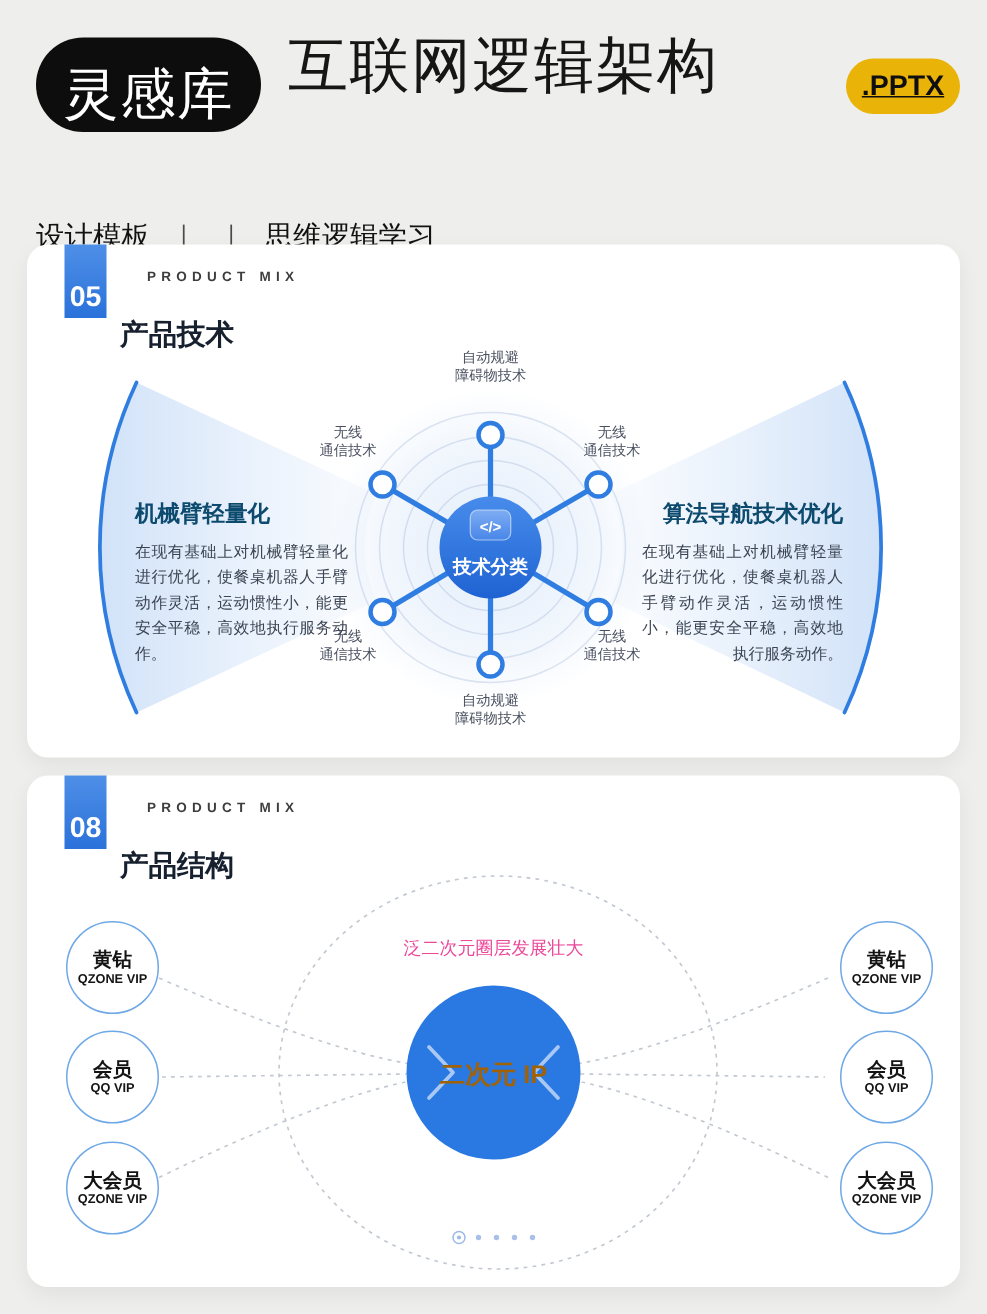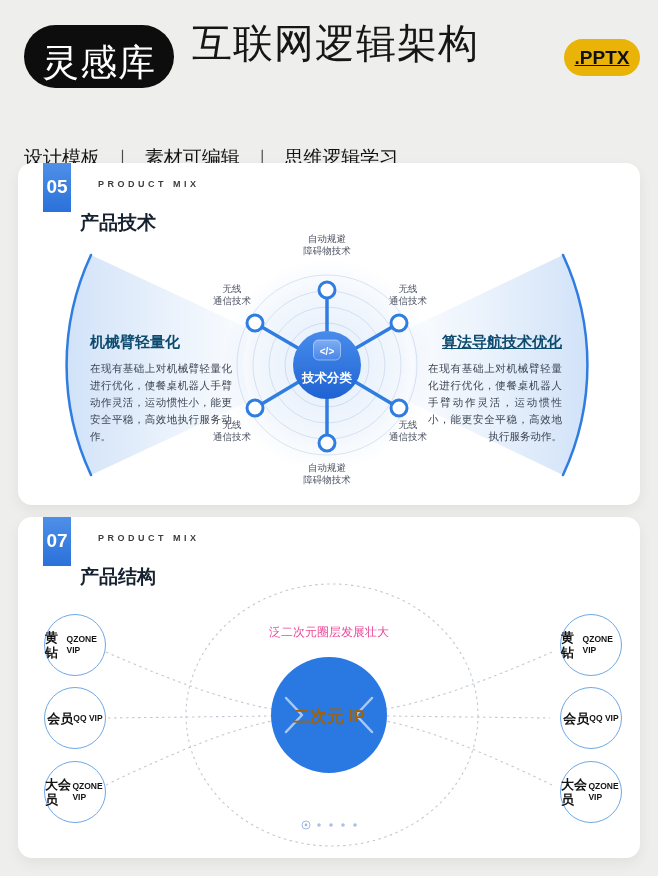--- a/index.html
+++ b/index.html
@@ -39,21 +39,21 @@
     position:absolute;left:18px;width:622px;background:#ffffff;
     border-radius:14px;box-shadow:0 5px 14px rgba(0,0,0,0.06);
   }
   .card1{top:163px;height:342px;}
   .card2{top:517px;height:341px;}
   .num-badge{
     position:absolute;left:25px;top:0;width:28px;height:49px;
     background:linear-gradient(180deg,#4e8fe7,#2a71da);
     color:#fff;font-size:19px;font-weight:700;
     display:flex;align-items:flex-end;justify-content:center;
-    padding-bottom:14px;box-sizing:border-box;
+    padding-bottom:2px;box-sizing:border-box;
   }
   .eyebrow{
     position:absolute;left:80px;top:16px;
     font-size:9px;font-weight:600;letter-spacing:3.5px;color:#3d3d3d;
   }
   .slide-title{
     position:absolute;left:62px;top:27px;
     font-size:19px;font-weight:800;color:#16202e;margin-top:20px;
   }
 
@@ -61,61 +61,60 @@
 
   
   .node-label{
     position:absolute;width:120px;text-align:center;
     font-size:9.5px;line-height:12px;color:#4a5160;white-space:pre-line;
   }
   .panel{position:absolute;top:170px;}
   .panel-left{left:72px;width:142px;}
   .panel-right{left:410px;width:134px;}
   .panel-title{font-size:15px;font-weight:800;color:#0c4a6e;margin:0 0 8px 0;}
-  .panel-right .panel-title{text-align:right;text-decoration:underline;}
+  .panel-right .panel-title{text-align:right;}
   .panel-body{
     font-size:10.5px;line-height:17px;color:#3c4553;
     text-align:justify;text-align-last:left;margin:0;
   }
   .panel-right .panel-body{text-align-last:right;}
 
   
   .center-heading{
     position:absolute;left:191px;top:107px;width:240px;text-align:center;
     font-size:12px;font-weight:400;color:#ec4899;
   }
   .center-ip-label{
     position:absolute;left:241px;top:188px;width:140px;text-align:center;
     font-size:17px;font-weight:800;color:#a16207;
   }
   .vip-circle{
     position:absolute;width:62px;height:62px;border-radius:50%;
     border:1.5px solid #6fa8e6;background:#ffffff;box-sizing:border-box;
-    display:flex;flex-direction:row;align-items:center;justify-content:center;
+    display:flex;flex-direction:column;align-items:center;justify-content:center;
   }
   .vip-name{font-size:13px;font-weight:800;color:#141414;line-height:15px;}
   .vip-sub{font-size:8.5px;font-weight:800;color:#141414;line-height:11px;}
   .col-l{left:26px;}
   .col-r{left:542px;}
 </style>
 </head>
 <body>
 
 <div class="page">
 
   <div>
     <div class="brand-pill">
       <span>灵感库</span>
     </div>
     <div class="header-title">互联网逻辑架构</div>
     <div class="pptx-pill">.PPTX</div>
     <div class="features">
       <span>设计模板</span>
       <span class="feature-divider">｜</span>
-      <span>素材可编辑</span>
       <span class="feature-divider">｜</span>
       <span>思维逻辑学习</span>
     </div>
   </div>
 
   <div class="card card1">
     <div class="num-badge">05</div>
     <div class="eyebrow">PRODUCT MIX</div>
     <div class="slide-title">产品技术</div>
 
@@ -199,21 +198,21 @@
       <p class="panel-title">机械臂轻量化</p>
       <p class="panel-body">在现有基础上对机械臂轻量化进行优化，使餐桌机器人手臂动作灵活，运动惯性小，能更安全平稳，高效地执行服务动作。</p>
     </div>
     <div class="panel panel-right">
       <p class="panel-title">算法导航技术优化</p>
       <p class="panel-body">在现有基础上对机械臂轻量化进行优化，使餐桌机器人手臂动作灵活，运动惯性小，能更安全平稳，高效地执行服务动作。</p>
     </div>
   </div>
 
   <div class="card card2">
-    <div class="num-badge">07</div>
+    <div class="num-badge">08</div>
     <div class="eyebrow">PRODUCT MIX</div>
     <div class="slide-title">产品结构</div>
 
     <svg class="diagram-svg" width="622" height="341" viewBox="0 0 622 341">
       <g fill="none" stroke="#c2c8d1" stroke-width="1.1" stroke-dasharray="2.5 3.5">
         <ellipse cx="314" cy="198" rx="146" ry="131"></ellipse>
         <line x1="90" y1="201" x2="253" y2="199"></line>
         <line x1="369" y1="199" x2="532" y2="201"></line>
         <path d="M 88,135 Q 195,182 254,192"></path>
         <path d="M 88,268 Q 195,216 254,204"></path>

